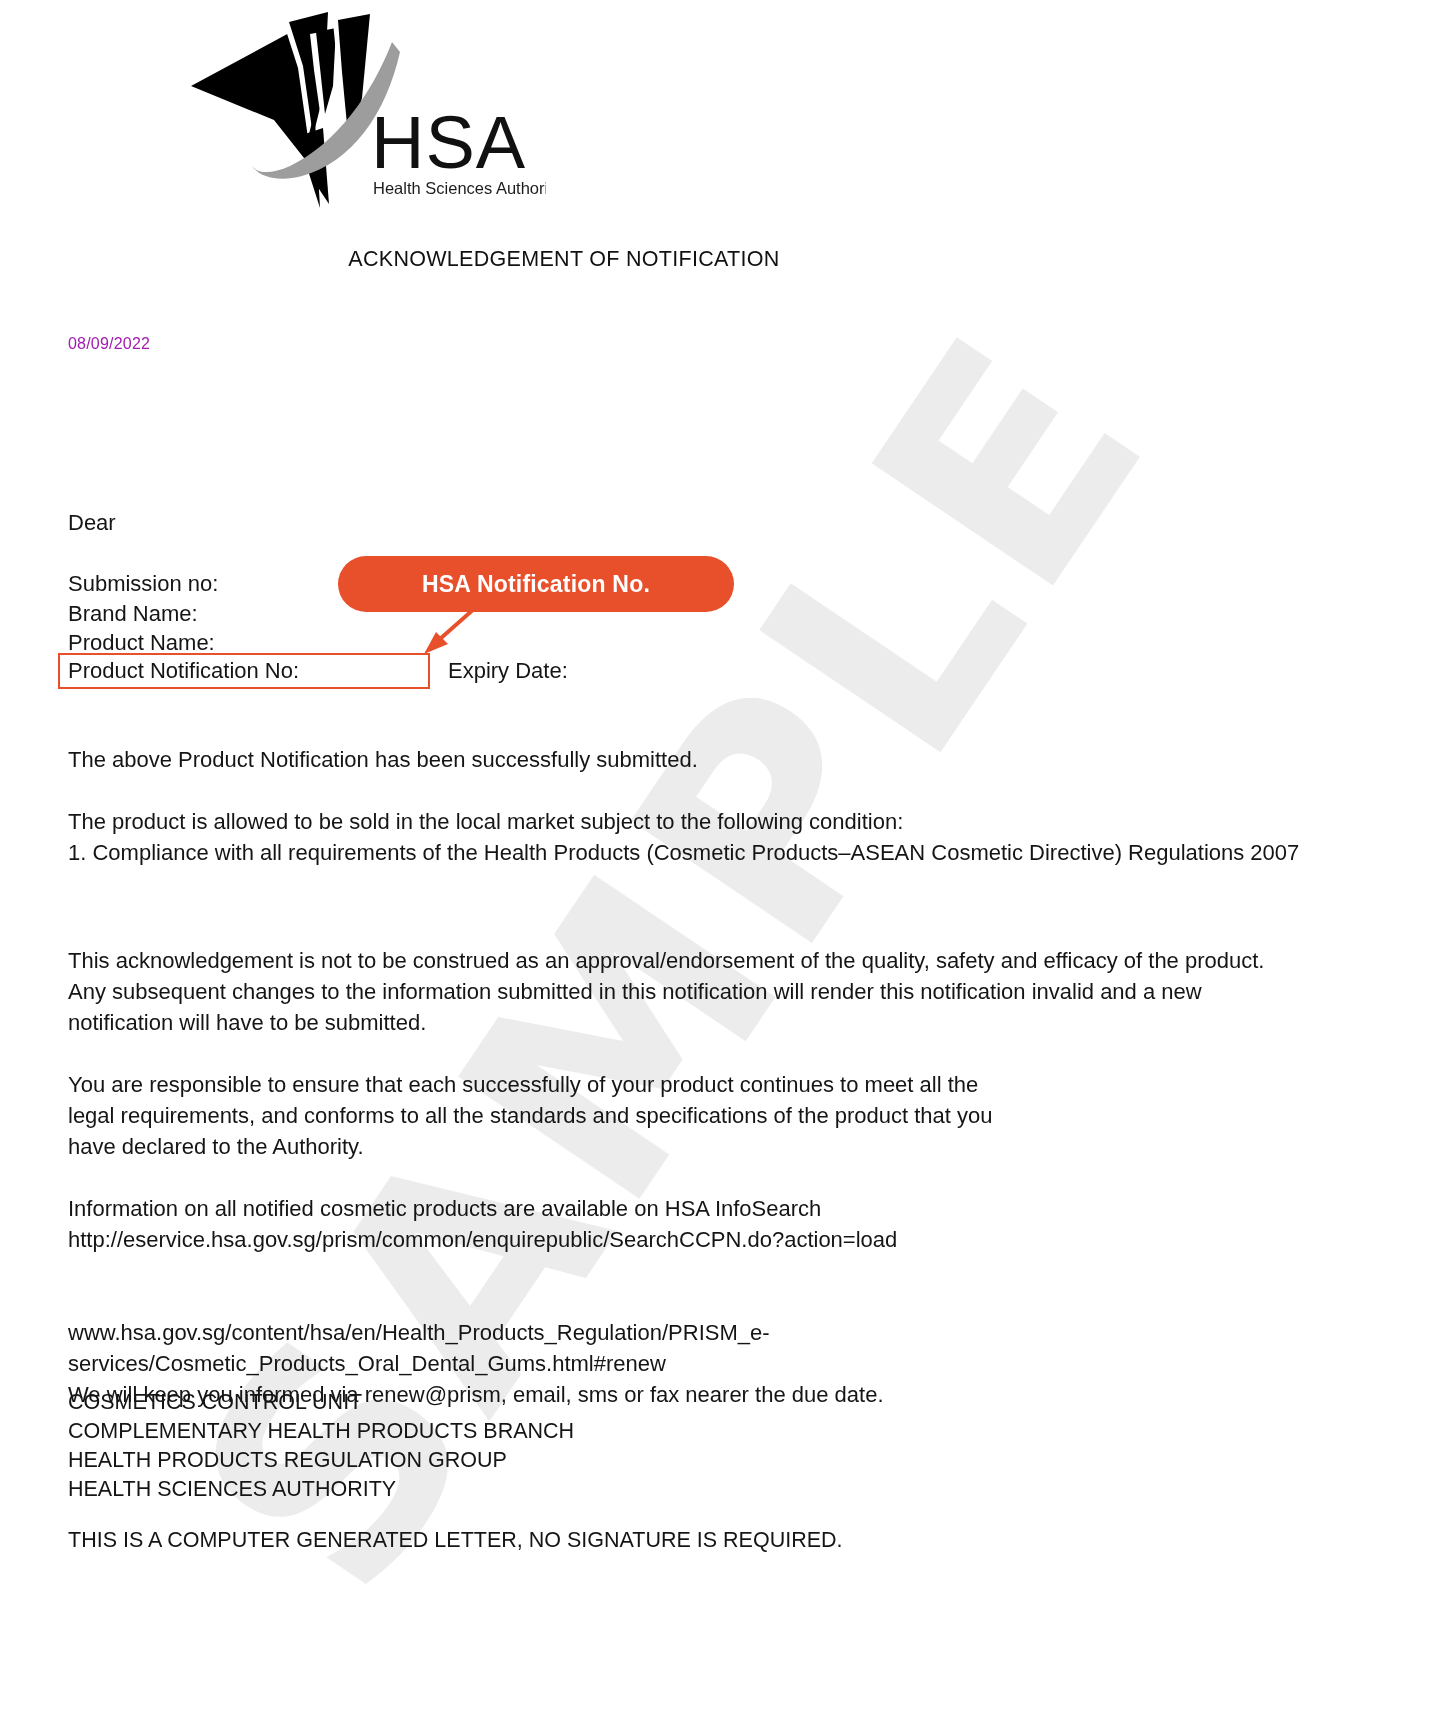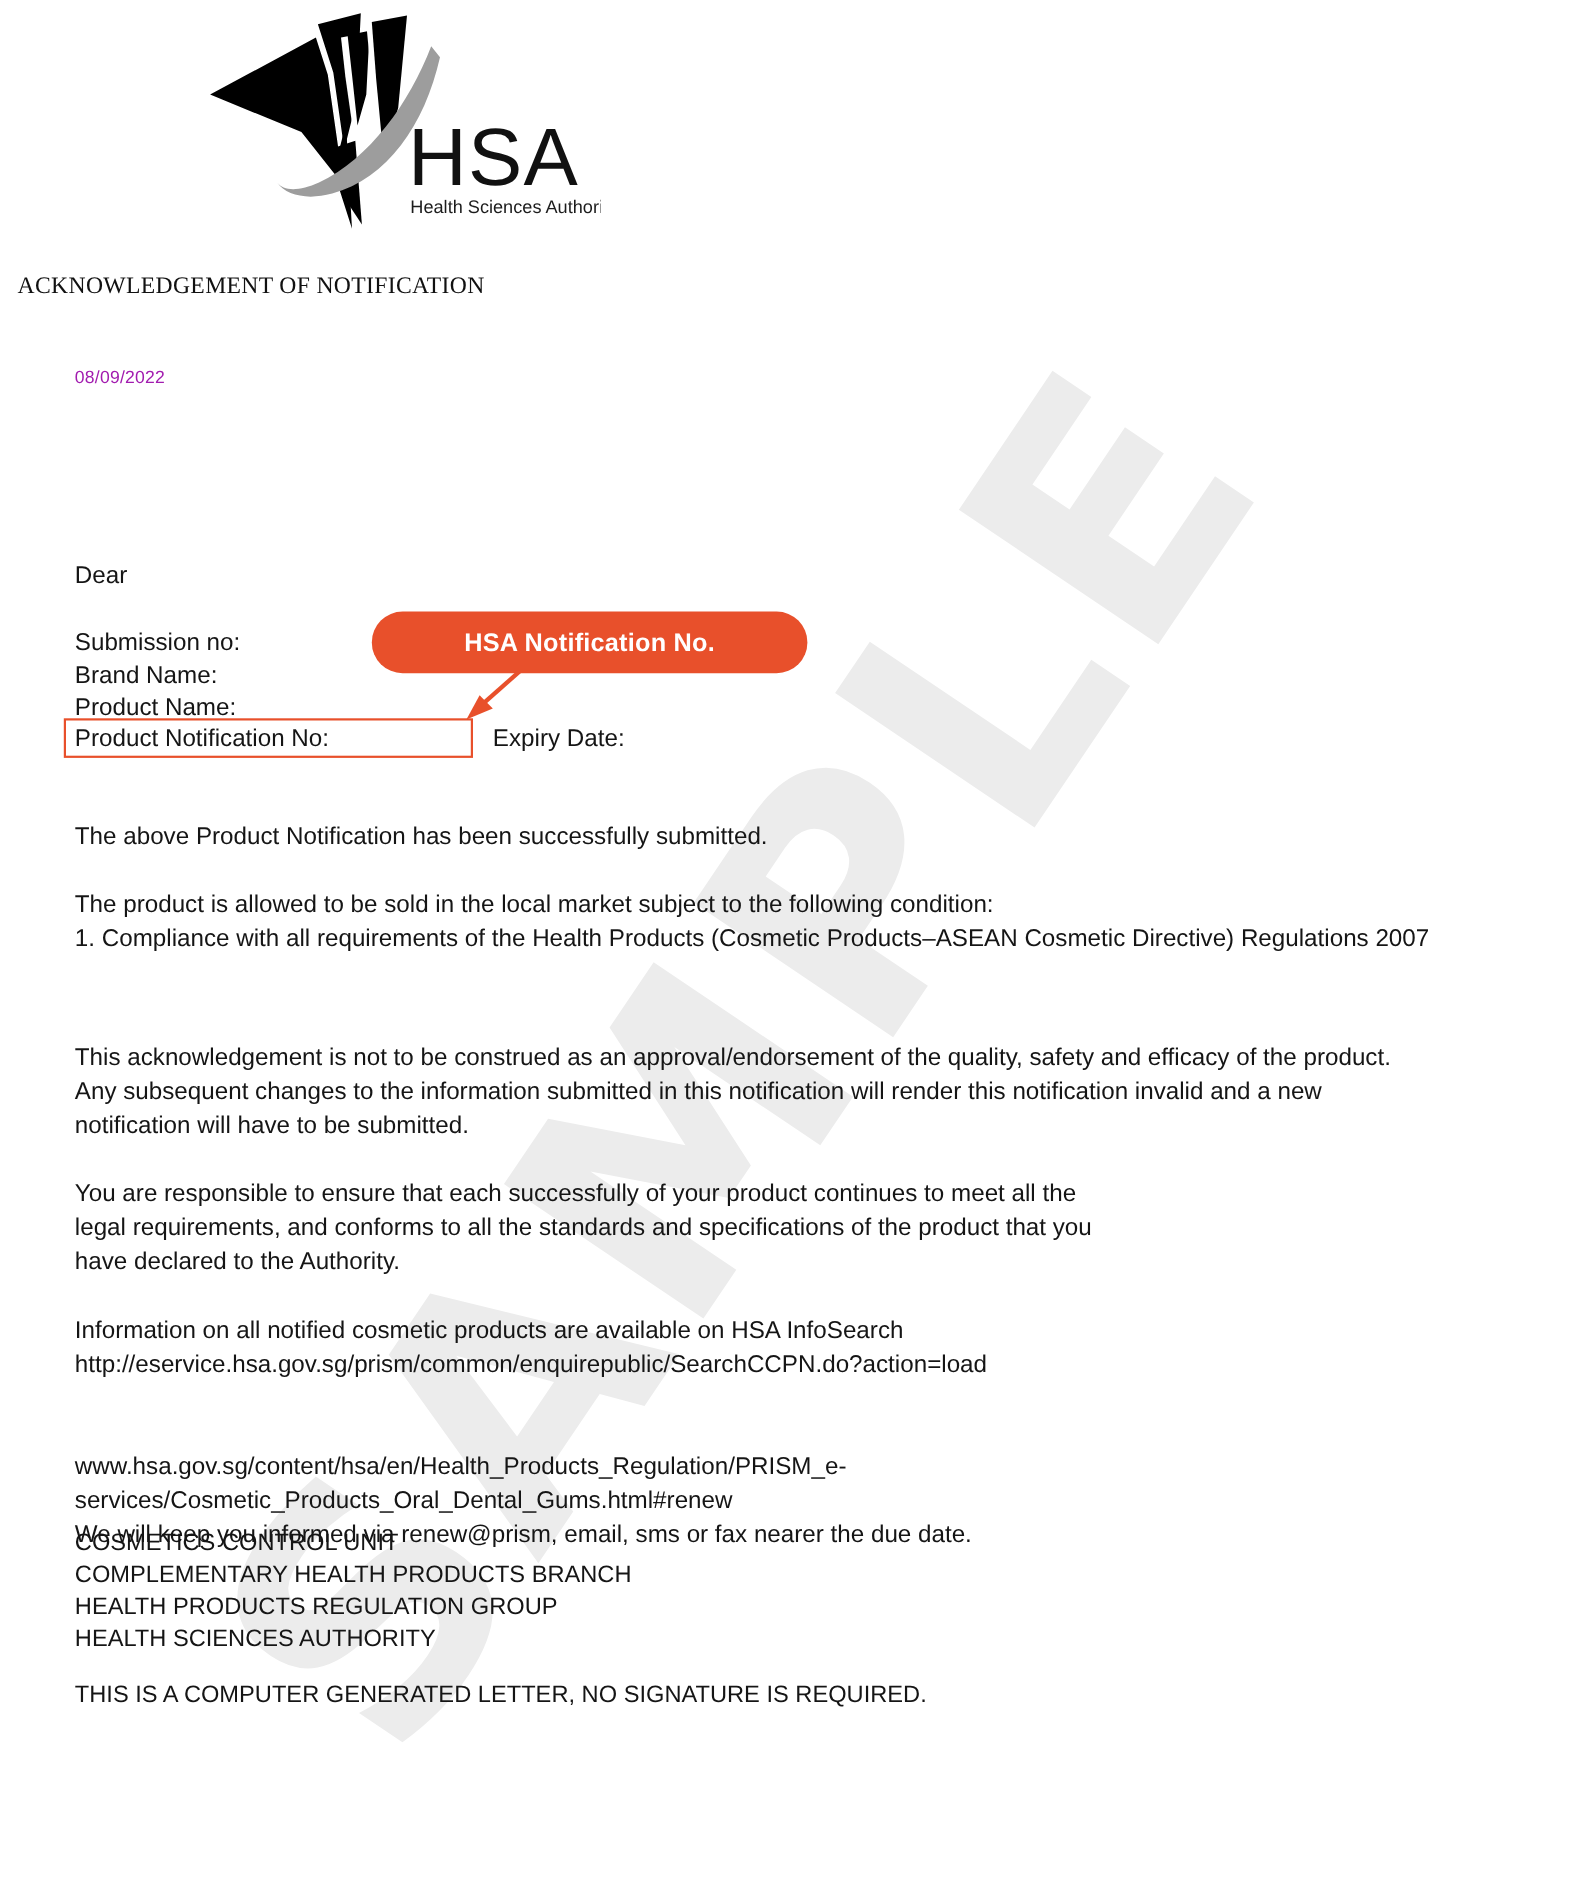--- a/index.html
+++ b/index.html
@@ -51,27 +51,26 @@
     width: 360px;
     height: 208px;
   }
 
   
   #doc-title {
     position: absolute;
     left: 0;
     top: 247px;
     width: 1128px;
-    text-align: left;
-    font-family: Liberation Serif, serif;
+    text-align: center;
+    font-family: Liberation Sans, sans-serif;
     font-size: 21.5px;
     letter-spacing: 0.3px;
     color: #111111;
     white-space: nowrap;
-    margin-left: 16px;
   }
 
   
   #letter-date {
     position: absolute;
     left: 68px;
     top: 335px;
     font-size: 16px;
     color: #a21caf;
     letter-spacing: 0.2px;

